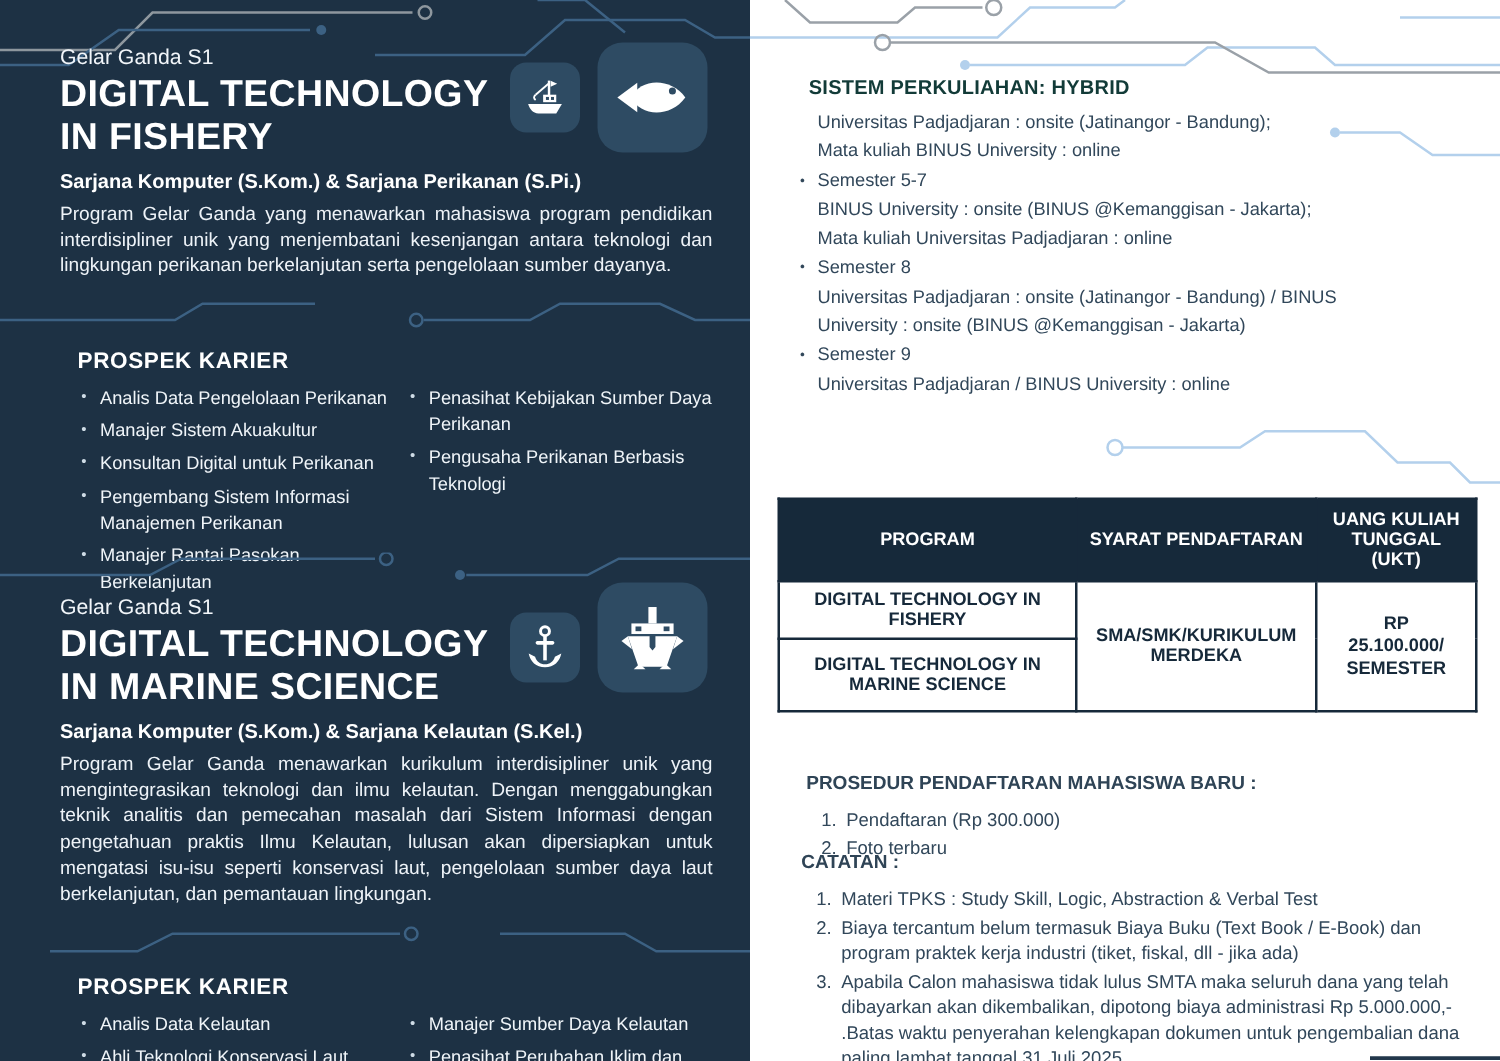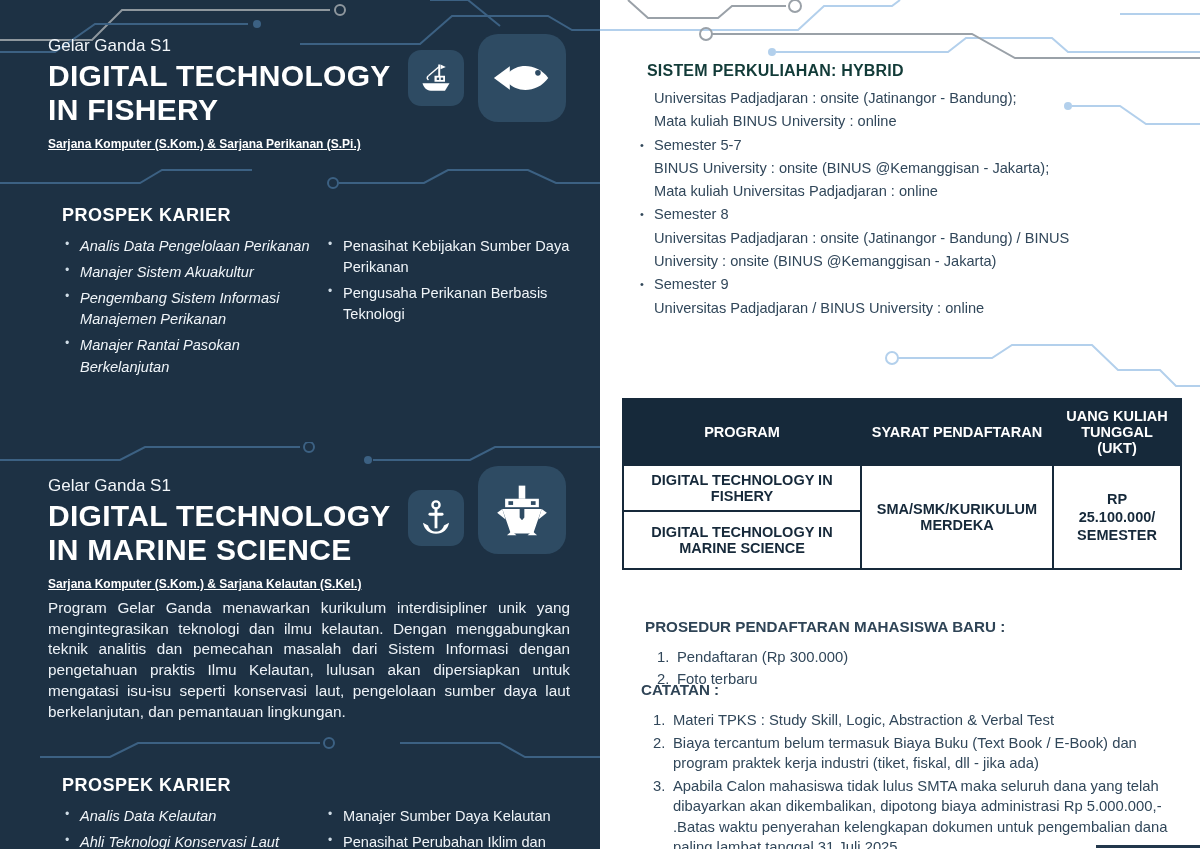--- a/index.html
+++ b/index.html
@@ -5,33 +5,33 @@
   html,body{margin:0;padding:0;background:#e8e8e8;}
   .page{position:relative;width:1200px;height:849px;overflow:hidden;background:#f0abfc;
         font-family:"Liberation Sans",sans-serif;}
   
   .left{position:absolute;top:0;left:0;width:600px;height:849px;background:#1d3144;color:#fff;overflow:hidden;}
   .sec{position:absolute;left:0;width:600px;box-sizing:border-box;}
   #sec1{top:0;padding:36px 30px 0 48px;}
   #sec2{top:442px;padding:0 30px 0 48px;}
   .eyebrow{font-size:17px;color:#f2f6fa;margin:0 0 3px;font-weight:normal;}
   .title{font-size:30px;font-weight:bold;line-height:1.13;max-width:378px;letter-spacing:.3px;margin:0;color:#ffffff;}
-  .degrees{font-size:12px;font-weight:bold;margin:10px 0 0;color:#ffffff;text-decoration:underline;}
+  .degrees{font-size:16px;font-weight:bold;margin:10px 0 0;color:#ffffff;}
   .desc{font-size:15.3px;line-height:1.36;text-align:justify;margin:7px 0 0;max-width:524px;color:#eef3f8;}
   .tile{position:absolute;display:flex;align-items:center;justify-content:center;background:#2e4b63;}
   .tile-sm{width:56px;height:56px;border-radius:13px;}
   .tile-lg{width:88px;height:88px;border-radius:20px;}
   #sec1 .tile-sm{left:408px;top:50px;}
   #sec1 .tile-lg{left:478px;top:34px;}
   #sec2 .tile-sm{left:408px;top:48px;}
   #sec2 .tile-lg{left:478px;top:24px;}
   .career-block{margin-top:12px;padding-left:14px;}
   .career-h{font-size:18px;font-weight:bold;letter-spacing:.5px;margin:0 0 10px;color:#ffffff;}
   .career-cols{display:flex;}
-  .ccol1{width:264px;font-style:italic;}
+  .ccol1{width:264px;}
   .ccol2{width:246px;margin-left:8px;}
   .pt12{padding-top:12px;}
   ul.careers{list-style:none;margin:0;padding:0;font-size:14.6px;line-height:1.45;color:#f0f5f9;}
   ul.careers li{position:relative;padding-left:18px;margin-bottom:5px;}
   ul.careers li::before{content:"\2022";position:absolute;left:3px;top:0;color:#cfdce6;font-size:12px;}
   .divider{margin:14px 0 10px -48px;display:block;}
   
   .right{position:absolute;top:0;left:600px;width:600px;height:849px;background:#ffffff;color:#31475a;overflow:hidden;}
   .r-h1{position:absolute;top:62px;left:47px;font-size:16px;font-weight:bold;color:#123b38;letter-spacing:.2px;margin:0;}
   .sems{position:absolute;top:87px;left:38px;width:545px;font-size:14.6px;line-height:23.3px;color:#31475a;}
@@ -92,33 +92,35 @@
       </div>
       <div class="tile tile-lg">
         <svg width="60" height="46" viewBox="0 0 64 46">
           <path d="M2,23 L19,10.5 V35.5 Z" fill="#fff"></path>
           <path d="M14,23 C21,7 47,5 60,23 C47,41 21,39 14,23 Z" fill="#fff"></path>
           <circle cx="49" cy="17.5" r="3" fill="#2e4b63"></circle>
         </svg>
       </div>
 
       <p class="degrees">Sarjana Komputer (S.Kom.) &amp; Sarjana Perikanan (S.Pi.)</p>
+      <p class="desc">Program Gelar Ganda yang menawarkan mahasiswa program pendidikan interdisipliner unik yang menjembatani kesenjangan antara teknologi dan lingkungan perikanan berkelanjutan serta pengelolaan sumber dayanya.</p>
 
       <svg class="divider" width="600" height="28" viewBox="0 0 600 28">
         <polyline points="0,18 140,18 162,5 252,5" fill="none" stroke="#3c6183" stroke-width="2"></polyline>
         <circle cx="333" cy="18" r="5" fill="none" stroke="#3c6183" stroke-width="2"></circle>
         <polyline points="339,18 424,18 448,5 528,5 556,18 600,18" fill="none" stroke="#3c6183" stroke-width="2"></polyline>
       </svg>
 
       <div class="career-block">
         <h2 class="career-h">PROSPEK KARIER</h2>
         <div class="career-cols">
           <ul class="careers ccol1">
             <li>Analis Data Pengelolaan Perikanan</li>
             <li>Manajer Sistem Akuakultur</li>
+            <li>Konsultan Digital untuk Perikanan</li>
             <li>Pengembang Sistem Informasi Manajemen Perikanan</li>
             <li>Manajer Rantai Pasokan Berkelanjutan</li>
           </ul>
           <ul class="careers ccol2 pt12">
             <li>Penasihat Kebijakan Sumber Daya Perikanan</li>
             <li>Pengusaha Perikanan Berbasis Teknologi</li>
           </ul>
         </div>
       </div>
     </div>

